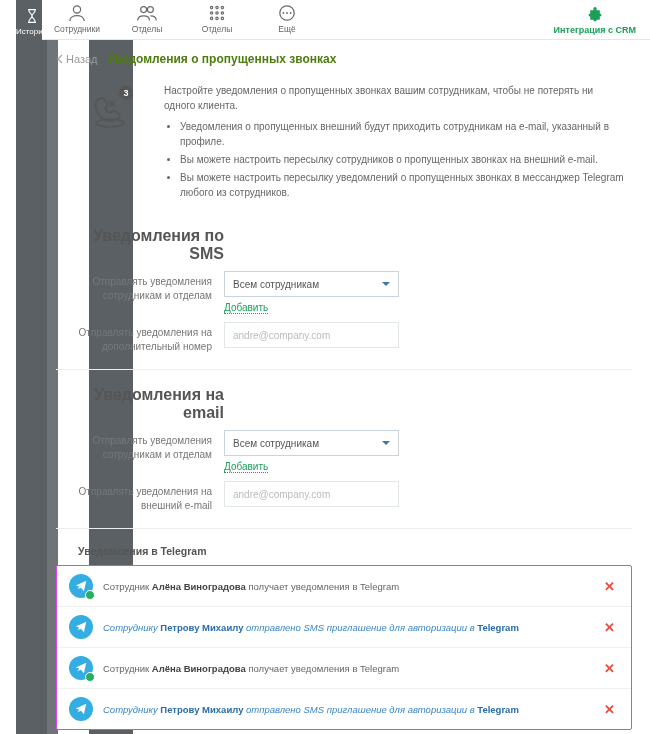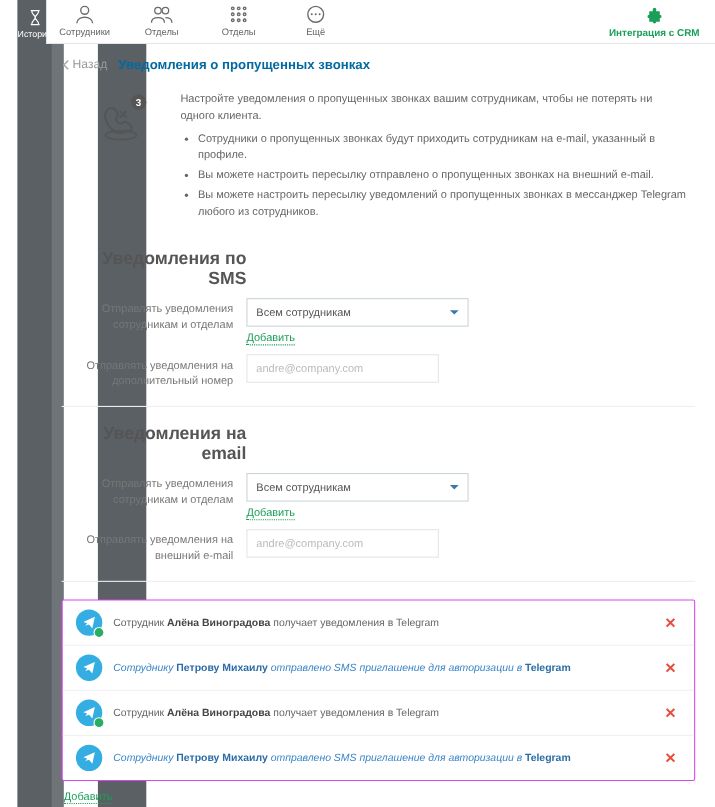--- a/index.html
+++ b/index.html
@@ -16,33 +16,33 @@
   .topnav { position: absolute; left: 42px; top: 0; right: 0; height: 40px; border-bottom: 1px solid #e6e6e6; display: flex; align-items: stretch; background: #fff; }
   .tn-item { width: 70px; text-align: center; font-size: 8.5px; color: #666; padding-top: 4px; cursor: pointer; }
   .tn-ico { display: block; margin: 0 auto 2px; width: 22px; height: 18px; stroke: #6b6b6b; fill: none; stroke-width: 1.4; }
   .tn-spacer { flex: 1; }
   .tn-crm { color: #1a9e58; font-weight: bold; font-size: 9px; padding: 7px 14px 0 0; text-align: center; cursor: pointer; }
   .tn-crm svg { display: block; margin: 0 auto 2px; }
 
   
   .main { position: absolute; left: 42px; top: 40px; right: 0; bottom: 0; padding: 12px 18px 18px 14px; }
   .crumb { font-size: 11px; color: #999; margin-bottom: 3px; cursor: pointer; display: inline-flex; align-items: center; gap: 4px; justify-content: space-between; }
-  .crumb .title { color: #0369a1; font-weight: bold; font-size: 12px; margin-left: 6px; cursor: default; }
+  .crumb .title { color: #4d7c0f; font-weight: bold; font-size: 12px; margin-left: 6px; cursor: default; }
 
   .intro { display: flex; gap: 18px; padding: 14px 8px 18px 30px; font-size: 10px; color: #666; line-height: 1.5; }
   .intro-ico { flex: 0 0 60px; }
   .intro ul { margin: 6px 0 0 16px; }
   .intro li { margin-bottom: 3px; }
 
   .section { margin: 6px 0 16px; }
   .sec-title { font-weight: bold; font-size: 16px; text-align: right; width: 168px; margin-bottom: 8px; color: #555; }
   .row { display: flex; align-items: flex-start; margin-bottom: 8px; }
   .row-lbl { width: 168px; text-align: right; padding-right: 12px; font-size: 10px; color: #777; line-height: 1.35; padding-top: 4px; }
   .row-ctl { display: flex; flex-direction: column; gap: 5px; }
-  .select { width: 202px; height: 26px; border: 1px solid #c9d5db; background: #fff; font-size: 10px; color: #555; padding: 0 8px; display: flex; align-items: center; justify-content: space-between; cursor: pointer; }
+  .select { width: 175px; height: 26px; border: 1px solid #c9d5db; background: #fff; font-size: 10px; color: #555; padding: 0 8px; display: flex; align-items: center; justify-content: space-between; cursor: pointer; }
   .select .caret { border-left: 4px solid transparent; border-right: 4px solid transparent; border-top: 4px solid #3b78a7; }
   .input { width: 175px; height: 26px; border: 1px solid #e1e6e9; background: #fff; font-size: 10px; color: #bbb; padding: 0 8px; line-height: 26px; }
   .addlink { color: #1a9e58; font-size: 10px; border-bottom: 1px dotted #1a9e58; align-self: flex-start; cursor: pointer; }
   .hr { border: none; border-top: 1px solid #eee; margin: 10px 0 16px; }
 
   
   .tg-block { margin: 8px 0 0; }
   .tg-title { font-weight: bold; font-size: 10.5px; color: #555; padding: 0 0 8px 22px; }
   .tg-list { border: 1px solid #d946ef; border-radius: 2px; background: #fff; }
   .tg-row { display: flex; align-items: center; padding: 8px 12px; border-bottom: 1px solid #f0f0f0; font-size: 9.5px; gap: 10px; }
@@ -156,22 +156,22 @@
           <text x="40" y="13" text-anchor="middle" fill="#fff" font-size="9" font-weight="bold">3</text>
         <g stroke="#555" stroke-width="1.6">
             <line x1="23" y1="18" x2="29" y2="24"></line>
             <line x1="29" y1="18" x2="23" y2="24"></line>
           </g>
       </svg>
     </div>
     <div>
       <div>Настройте уведомления о пропущенных звонках вашим сотрудникам, чтобы не потерять ни одного клиента.</div>
       <ul>
-        <li>Сотрудники о пропущенных звонках будут приходить сотрудникам на e-mail, указанный в профиле.</li>
-        <li>Вы можете настроить пересылку отправлено о пропущенных звонках на внешний e-mail.</li>
+        <li>Уведомления о пропущенных внешний будут приходить сотрудникам на e-mail, указанный в профиле.</li>
+        <li>Вы можете настроить пересылку сотрудников о пропущенных звонках на внешний e-mail.</li>
         <li>Вы можете настроить пересылку уведомлений о пропущенных звонках в мессанджер Telegram любого из сотрудников.</li>
       </ul>
     </div>
   </div>
 
   
   <div class="section">
     <div class="sec-title">Уведомления по SMS</div>
     <div class="row">
       <div class="row-lbl">Отправлять уведомления сотрудникам и отделам</div>
@@ -211,20 +211,21 @@
       <div class="row-ctl">
         <div class="input">andre@company.com</div>
       </div>
     </div>
   </div>
 
   <hr class="hr">
 
   
   <div class="tg-block">
+    <div class="tg-title">Уведомления в Telegram</div>
     <div class="tg-list" id="tg-list">
         <div class="tg-row">
           <div class="tg-ava">
             <div class="circle">
               <svg width="14" height="14" viewBox="0 0 24 24">
                 <path fill="#fff" d="M3 11l18-8-4 18-5-6-6 2 3-4z"></path>
               </svg>
             </div>
             <div class="badge ok"></div>
           </div>

